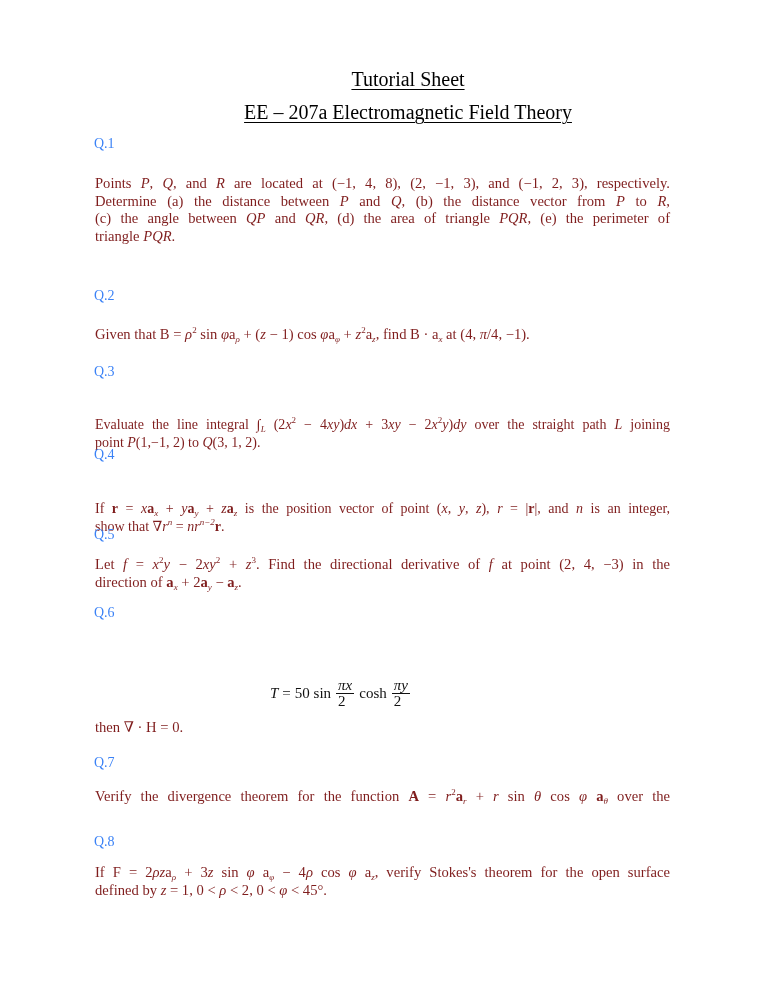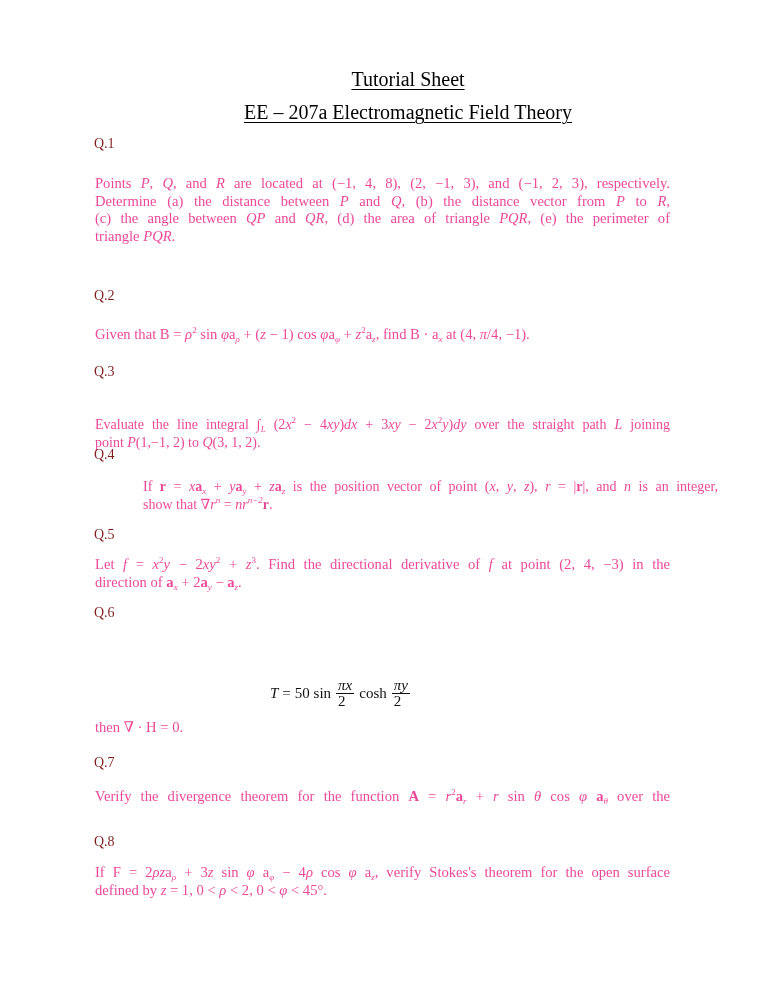--- a/index.html
+++ b/index.html
@@ -30,30 +30,30 @@
       color: #000;
       padding-left: 24px;
     }
     .title-1 { top: 68px; font-size: 20px; }
     .title-2 { top: 101px; font-size: 20px; }
 
     .qlabel {
       position: absolute;
       left: 94px;
       font-size: 14px;
-      color: #7f1d1d;
+      color: #3b82f6;
     }
     .qbody {
       position: absolute;
       left: 95px;
       width: 575px;
       font-size: 14.6px;
       line-height: 17.5px;
       text-align: justify;
-      color: #ec4899;
+      color: #7f1d1d;
     }
     .qbody .line {
       display: block;
       white-space: nowrap;
       text-align-last: justify;
       text-align: justify;
     }
     .qbody .line.last {
       text-align-last: left;
     }
@@ -104,21 +104,21 @@
     <span class="line last"><span>Given that B = </span><i>ρ</i><sup>2</sup><span> sin </span><i>φ</i><span>a</span><sub class="it">ρ</sub><span> + (</span><i>z</i><span> − 1) cos </span><i>φ</i><span>a</span><sub class="it">φ</sub><span> + </span><i>z</i><sup>2</sup><span>a</span><sub class="it">z</sub><span>, find B · a</span><sub class="it">x</sub><span> at (4, </span><i>π</i><span>/4, −1).</span></span>
   </div>
 
   <div class="qlabel" style="top:364px">Q.3</div>
   <div class="qbody" style="top:396px; font-size:14px;margin-top:20px;">
     <span class="line"><span>Evaluate the line integral </span><span>∫</span><sub class="it">L</sub><span> (2</span><i>x</i><sup>2</sup><span> − 4</span><i>xy</i><span>)</span><i>dx</i><span> + 3</span><i>xy</i><span> − 2</span><i>x</i><sup>2</sup><i>y</i><span>)</span><i>dy</i><span> over the straight path </span><i>L</i><span> joining</span></span>
     <span class="line last"><span>point </span><i>P</i><span>(1,−1, 2) to </span><i>Q</i><span>(3, 1, 2).</span></span>
   </div>
 
   <div class="qlabel" style="top:447px">Q.4</div>
-  <div class="qbody" style="top:478px; font-size:14px;margin-left:48px;">
+  <div class="qbody" style="top:500px; font-size:14px;">
     <span class="line"><span>If </span><b>r</b><span> = </span><i>x</i><b>a</b><sub class="it">x</sub><span> + </span><i>y</i><b>a</b><sub class="it">y</sub><span> +  </span><i>z</i><b>a</b><sub class="it">z</sub><span> is the position vector of point (</span><i>x</i><span>, </span><i>y</i><span>, </span><i>z</i><span>), </span><i>r</i><span> = |</span><b>r</b><span>|, and </span><i>n</i><span> is an integer,</span></span>
     <span class="line last"><span>show that ∇</span><i>r</i><sup class="it">n</sup><span> = </span><i>nr</i><sup class="it">n−2</sup><b>r</b><span>.</span></span>
   </div>
 
   <div class="qlabel" style="top:527px">Q.5</div>
   <div class="qbody" style="top:556px">
     <span class="line"><span>Let </span><i>f</i><span> = </span><i>x</i><sup>2</sup><i>y</i><span> − 2</span><i>xy</i><sup>2</sup><span> + </span><i>z</i><sup>3</sup><span>. Find the directional derivative of </span><i>f</i><span> at point (2, 4, −3) in the</span></span>
     <span class="line last"><span>direction of </span><b>a</b><sub class="it">x</sub><span> + 2</span><b>a</b><sub class="it">y</sub><span> − </span><b>a</b><sub class="it">z</sub><span>.</span></span>
   </div>
 

